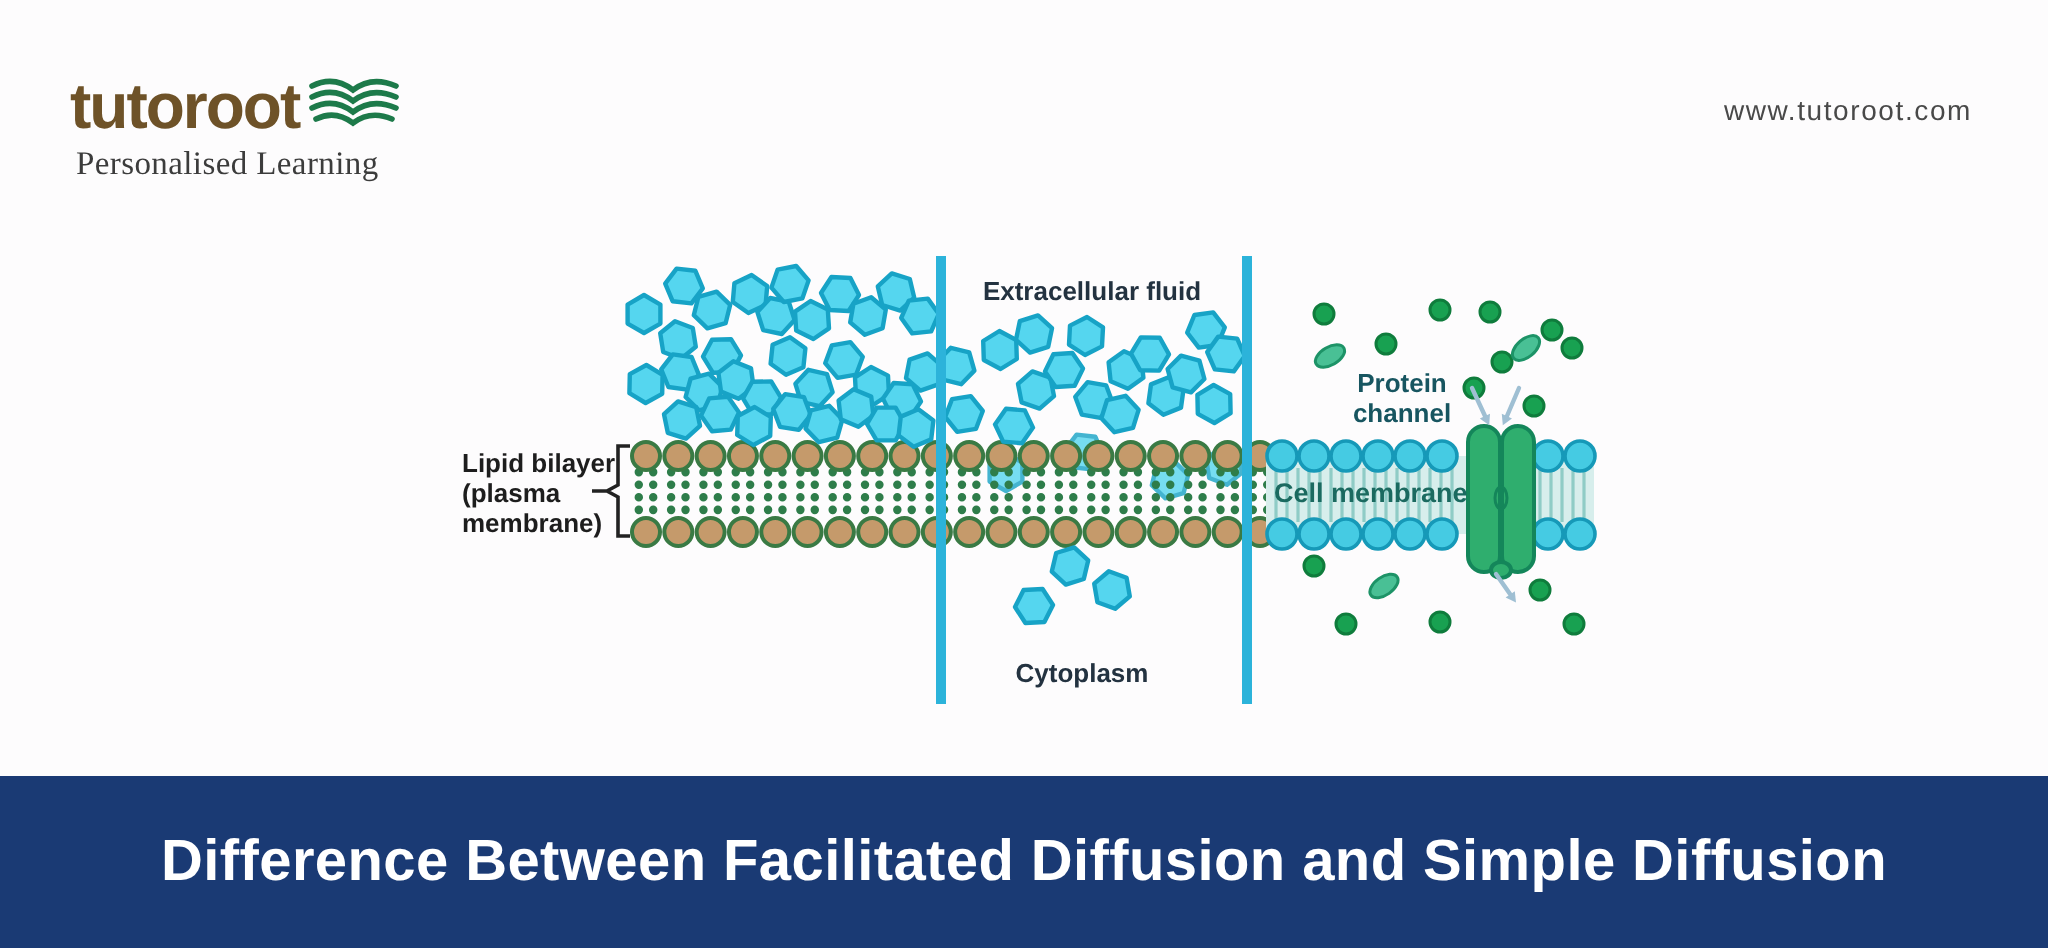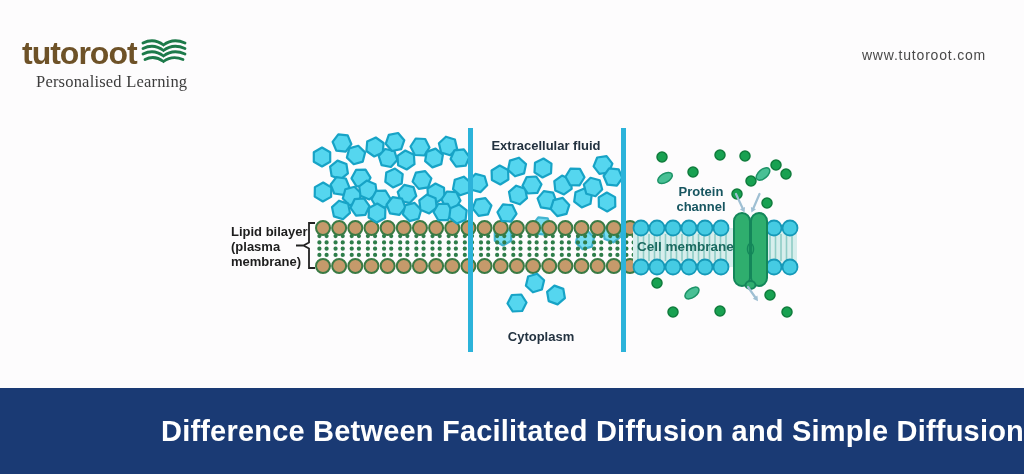--- a/index.html
+++ b/index.html
@@ -1,28 +1,28 @@
 <!DOCTYPE html>
 <html style="--bg: #fdfcfd; --brand-brown: #6e5228; --book-green: #1d7a4a; --tagline: #3c3c3c; --url: #494949; --banner-bg: #1a3a74; --banner-text: #ffffff; --divider: #2cb3da; --hex-fill: #55d6ef; --hex-stroke: #17a3c6; --head-fill: #c59a6b; --head-stroke: #3a7a44; --tail: #2e7d4a; --r-body: #d7eeec; --r-stripe: #8fccc6; --r-head-fill: #45cbe3; --r-head-stroke: #1699b8; --channel-fill: #2fae6e; --channel-stroke: #14865a; --dot-fill: #18a151; --dot-stroke: #0f7c3c; --oval-fill: #49c095; --oval-stroke: #1d9367; --arrow: #9fbfd3; --label-dark: #233240; --label-teal: #175560; --cell-membrane-label: #1b6a60; --lipid-label: #1d1d1d; --bracket: #222222;"><head>
 <meta charset="utf-8">
 <style>
   html,body{margin:0;padding:0}
   body{
     width:1024px;height:474px;position:relative;overflow:hidden;
     background:var(--bg,#fdfcfd);
     font-family:"Liberation Sans",sans-serif;
   }
-  .logo{position:absolute;left:22px;top:37px}
+  .logo{position:absolute;left:35px;top:37px}
   .brand-row{display:flex;align-items:flex-start;gap:4px}
   .brand{font-size:32px;font-weight:bold;color:var(--brand-brown,#6e5228);letter-spacing:-1px;line-height:1}
   .book-svg{margin-top:2px}
-  .tagline{font-family:"Liberation Serif",serif;font-size:16.5px;color:var(--tagline,#3c3c3c);margin-top:3px;margin-left:14px;letter-spacing:.2px}
+  .tagline{font-family:"Liberation Serif",serif;font-size:16.5px;color:var(--tagline,#3c3c3c);margin-top:3px;margin-left:3px;letter-spacing:.2px}
   .url{position:absolute;right:38px;top:47px;font-size:14px;color:var(--url,#494949);letter-spacing:.8px}
   .diagram-svg{position:absolute;left:0;top:0}
-  .banner{position:absolute;left:0;right:0;bottom:0;height:86px;background:var(--banner-bg,#1a3a74);display:flex;align-items:center;justify-content:flex-end}
+  .banner{position:absolute;left:0;right:0;bottom:0;height:86px;background:var(--banner-bg,#1a3a74);display:flex;align-items:center;justify-content:center}
   .banner-title{color:var(--banner-text,#fff);font-size:29px;font-weight:bold;letter-spacing:.2px}
 
   svg text{font-family:"Liberation Sans",sans-serif}
   .lbl{font-size:13px;font-weight:bold;fill:var(--label-dark,#233240)}
   .lbl-teal{font-size:13px;font-weight:bold;fill:var(--label-teal,#175560)}
   .lbl-cell{font-size:13.5px;font-weight:bold;fill:var(--cell-membrane-label,#1b6a60)}
   .lbl-lipid{font-size:13px;font-weight:bold;fill:var(--lipid-label,#1d1d1d)}
   .hex{fill:var(--hex-fill,#55d6ef);stroke:var(--hex-stroke,#17a3c6);stroke-width:2.2;stroke-linejoin:round}
   .divider{fill:var(--divider,#2cb3da)}
   .head{fill:var(--head-fill,#c59a6b);stroke:var(--head-stroke,#3a7a44);stroke-width:2}

